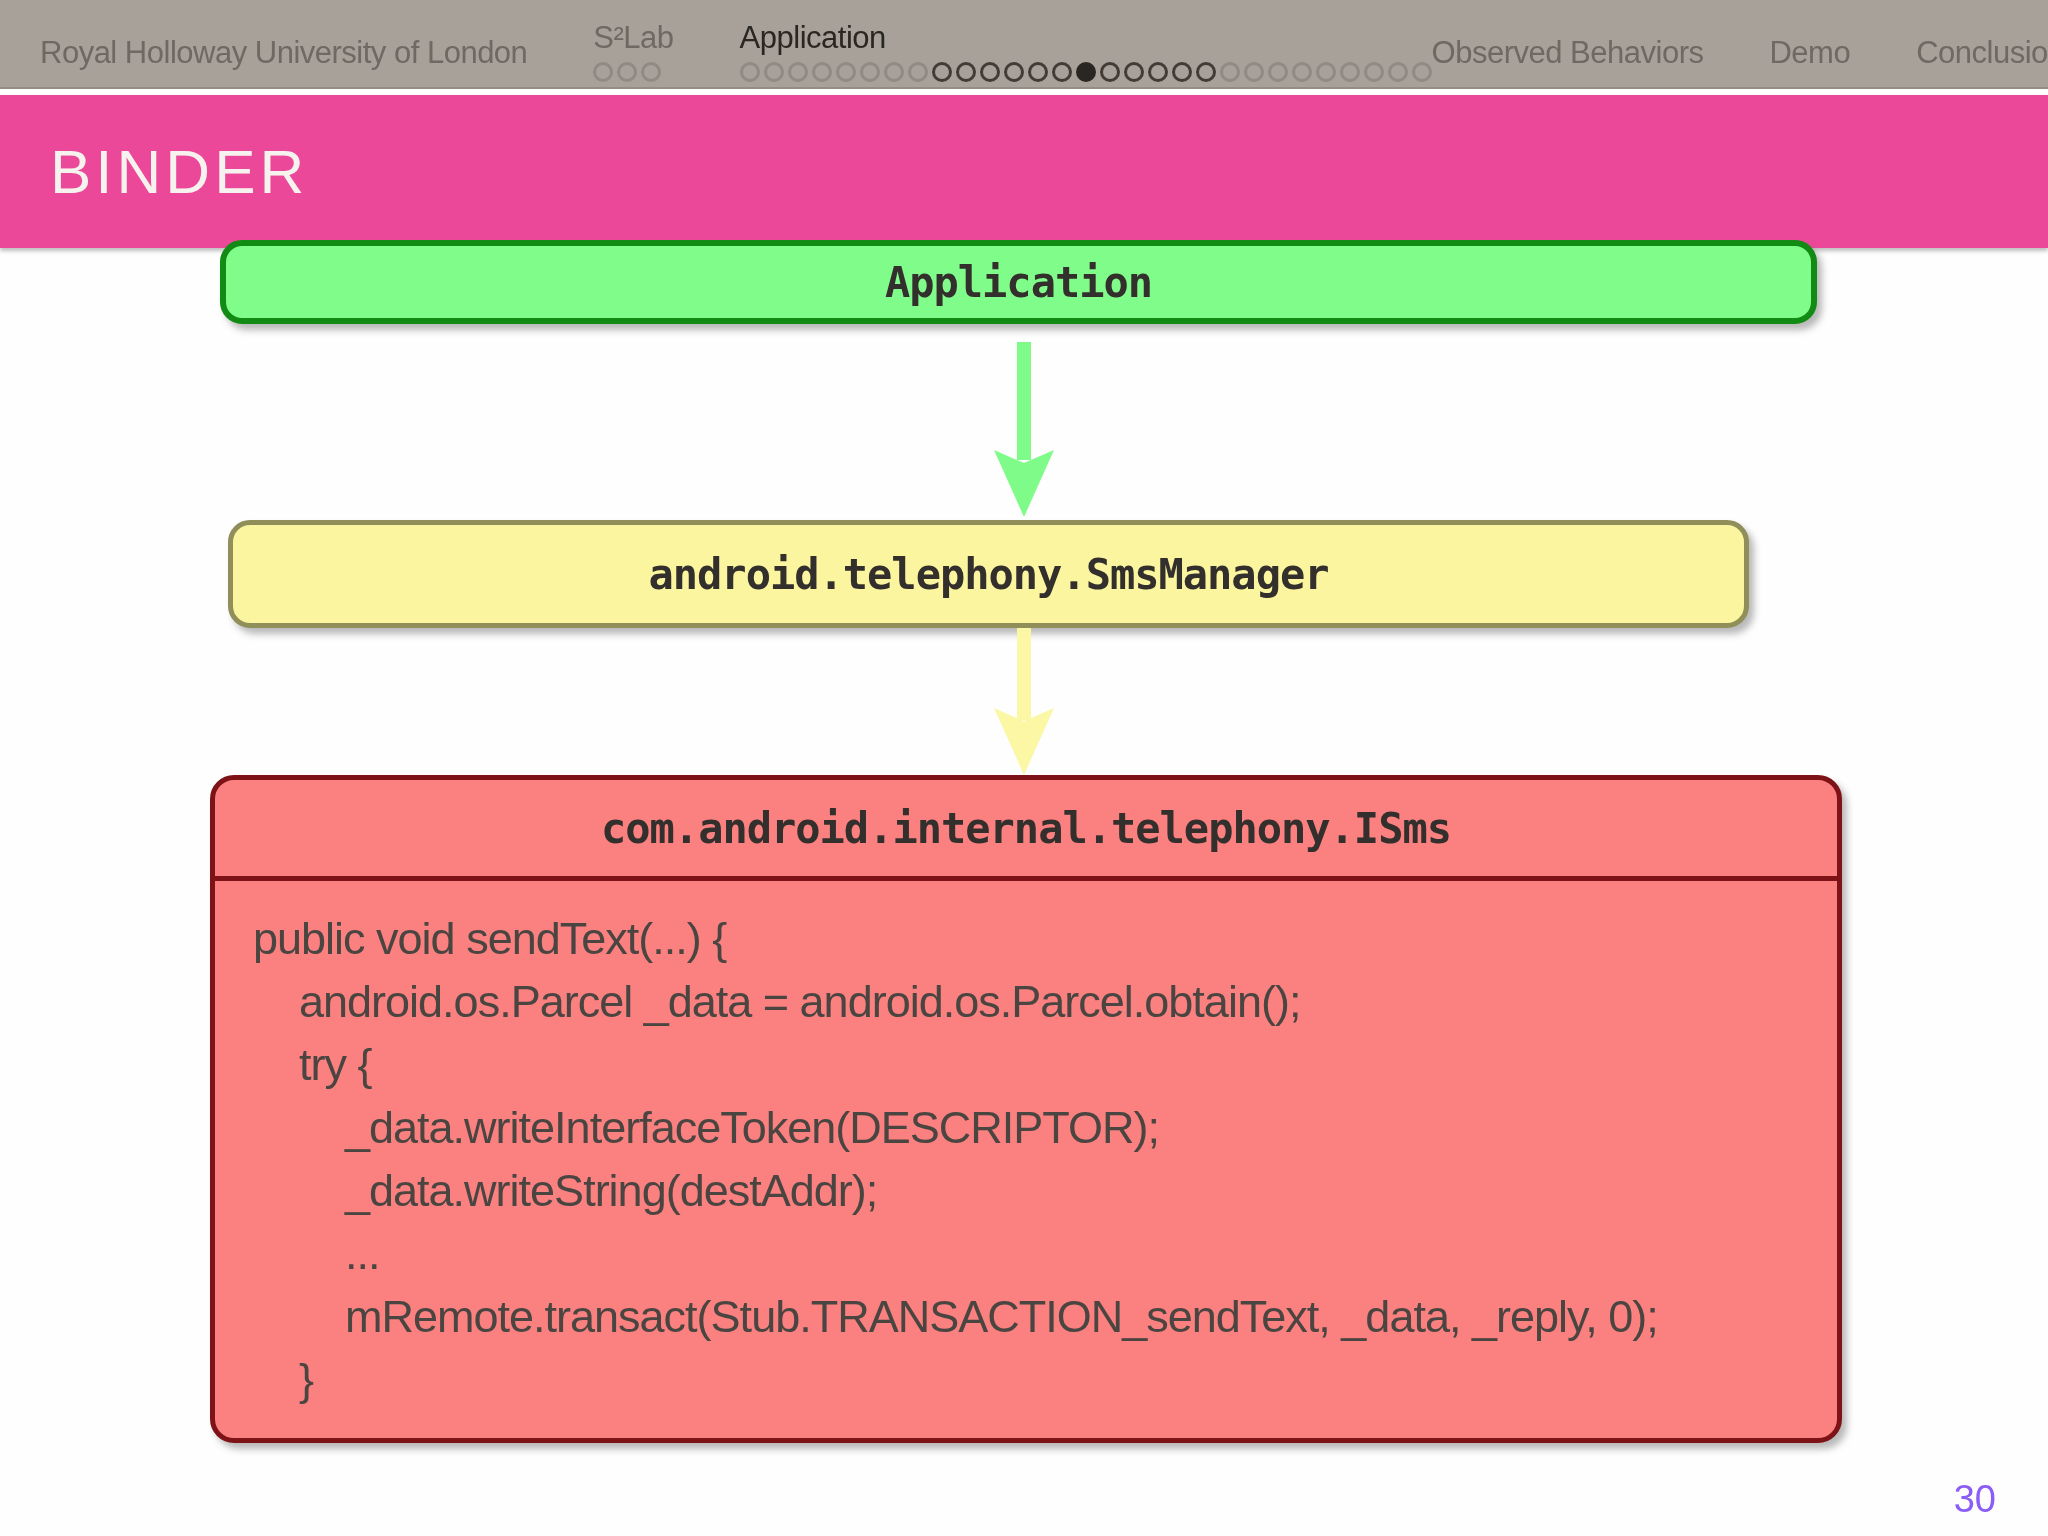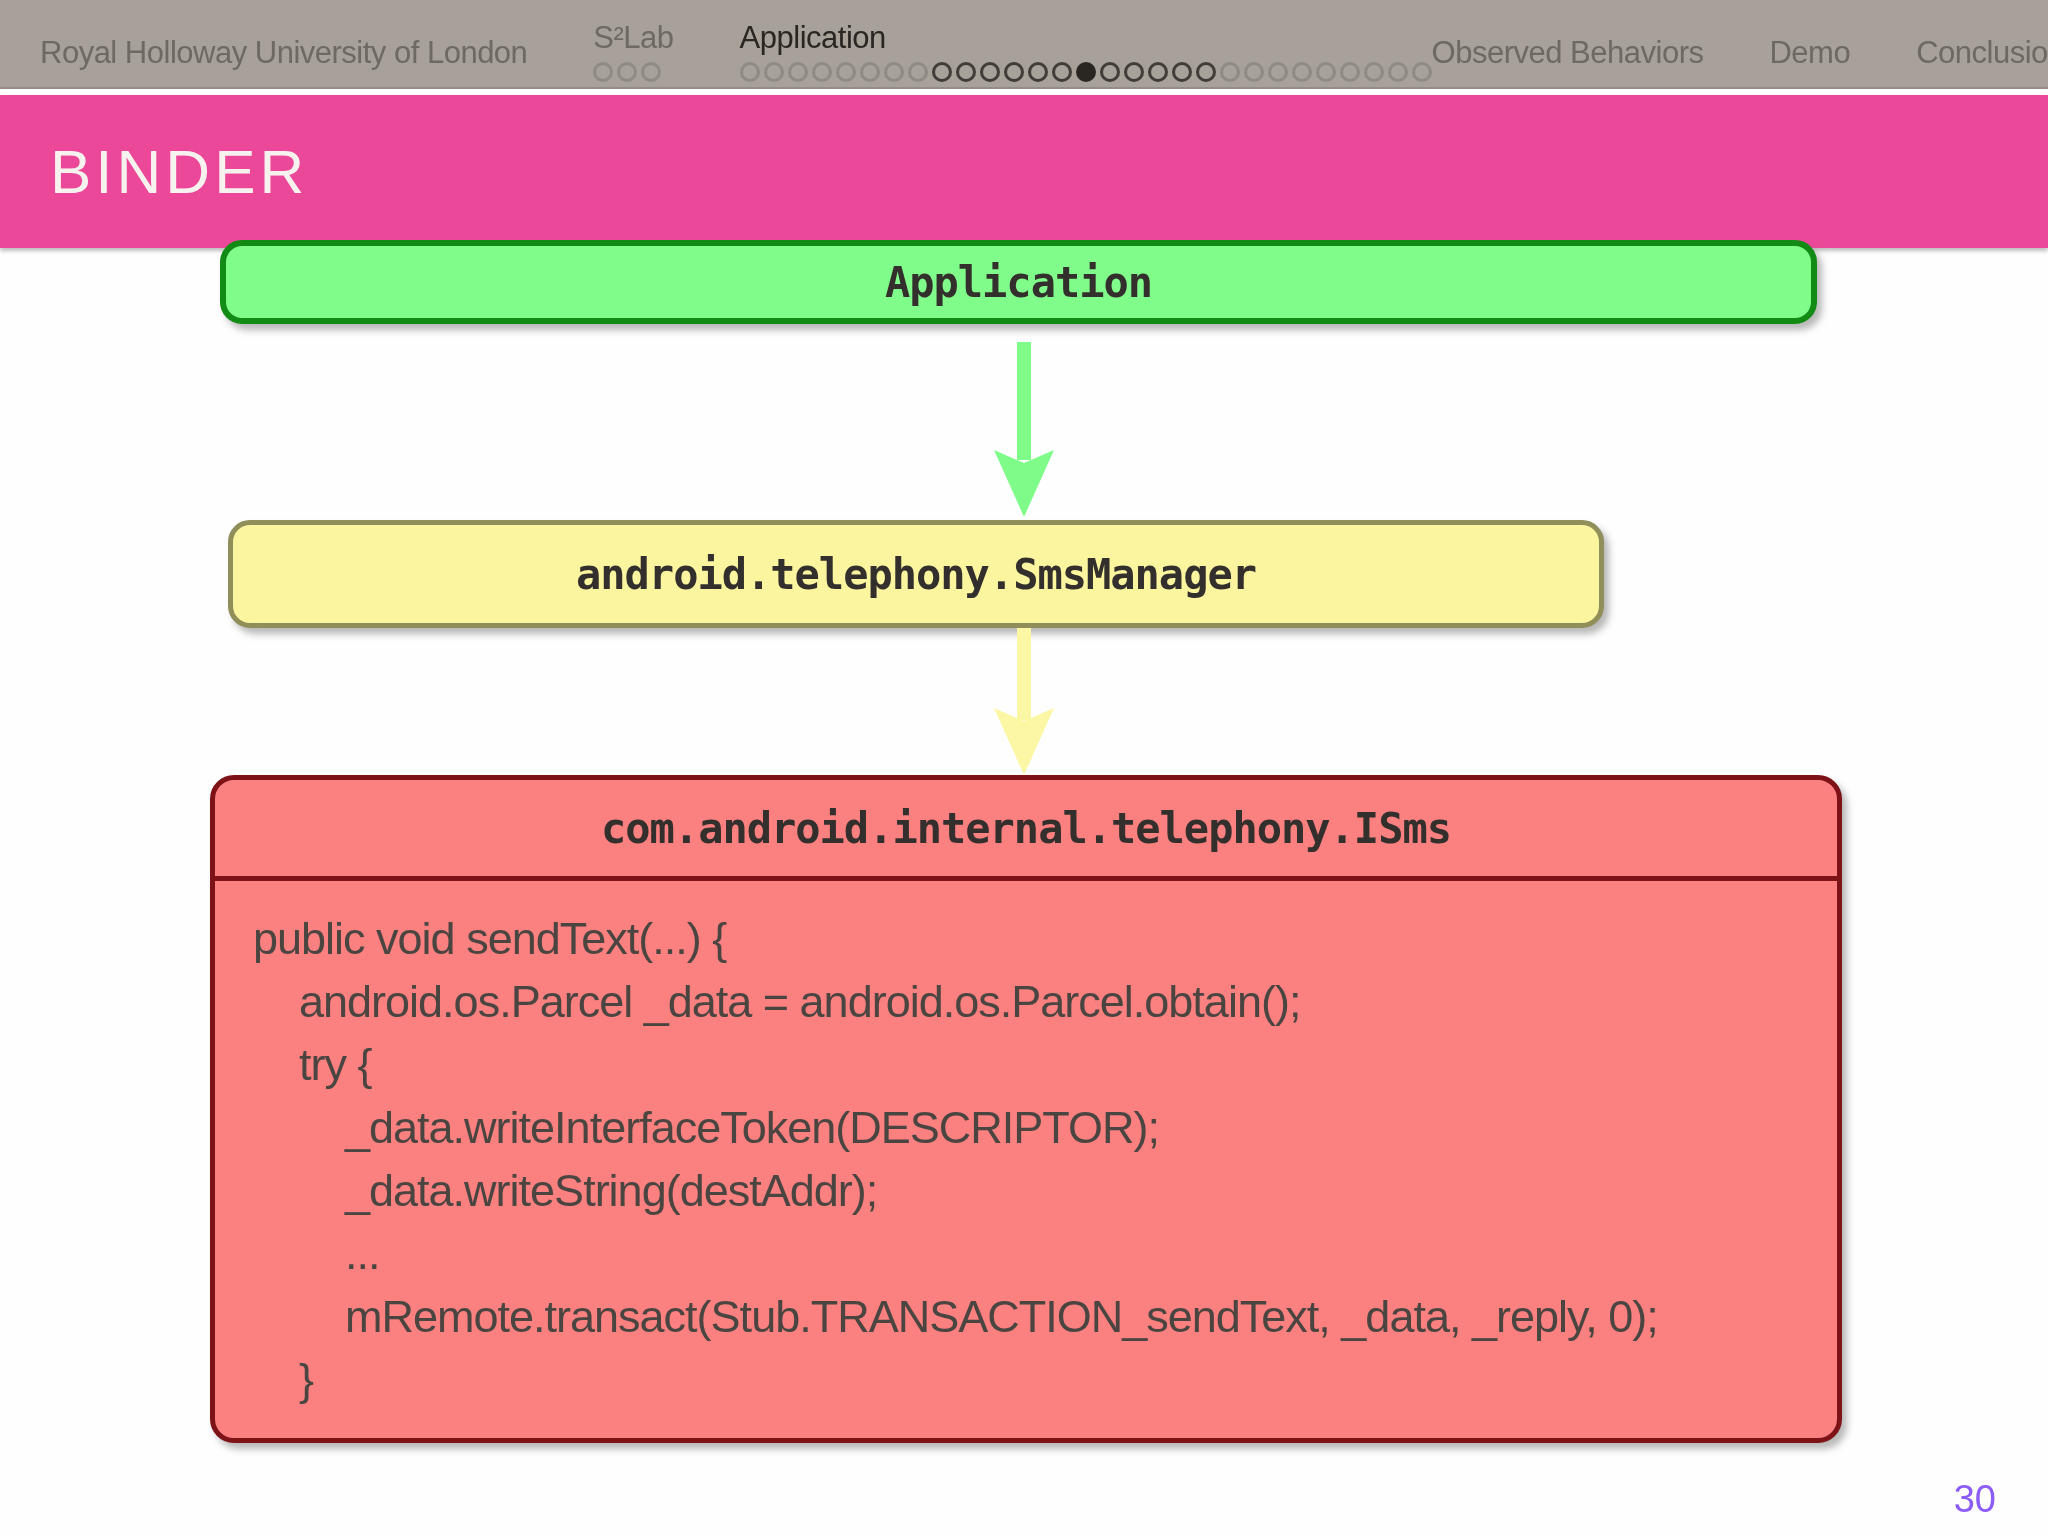--- a/index.html
+++ b/index.html
@@ -55,21 +55,21 @@
   .node-label{
     width:100%;text-align:center;
     font-weight:bold;font-size:42px;color:#332f2c;letter-spacing:-1px;
   }
   .node-app{
     left:220px;top:240px;width:1597px;height:84px;
     border-width:6px;border-radius:22px;
     display:flex;align-items:center;justify-content:flex-start;
   }
   .node-sms{
-    left:228px;top:520px;width:1376px;height:108px;
+    left:228px;top:520px;width:1521px;height:108px;
     border-width:5px;border-radius:22px;
     display:flex;align-items:center;justify-content:center;
   }
   .node-isms{
     left:210px;top:775px;width:1632px;height:668px;
     border-width:5px;border-radius:24px;
   }
   .box-header{
     height:101px;display:flex;align-items:center;justify-content:center;
     border-bottom:5px solid #7e1317;box-sizing:border-box;

